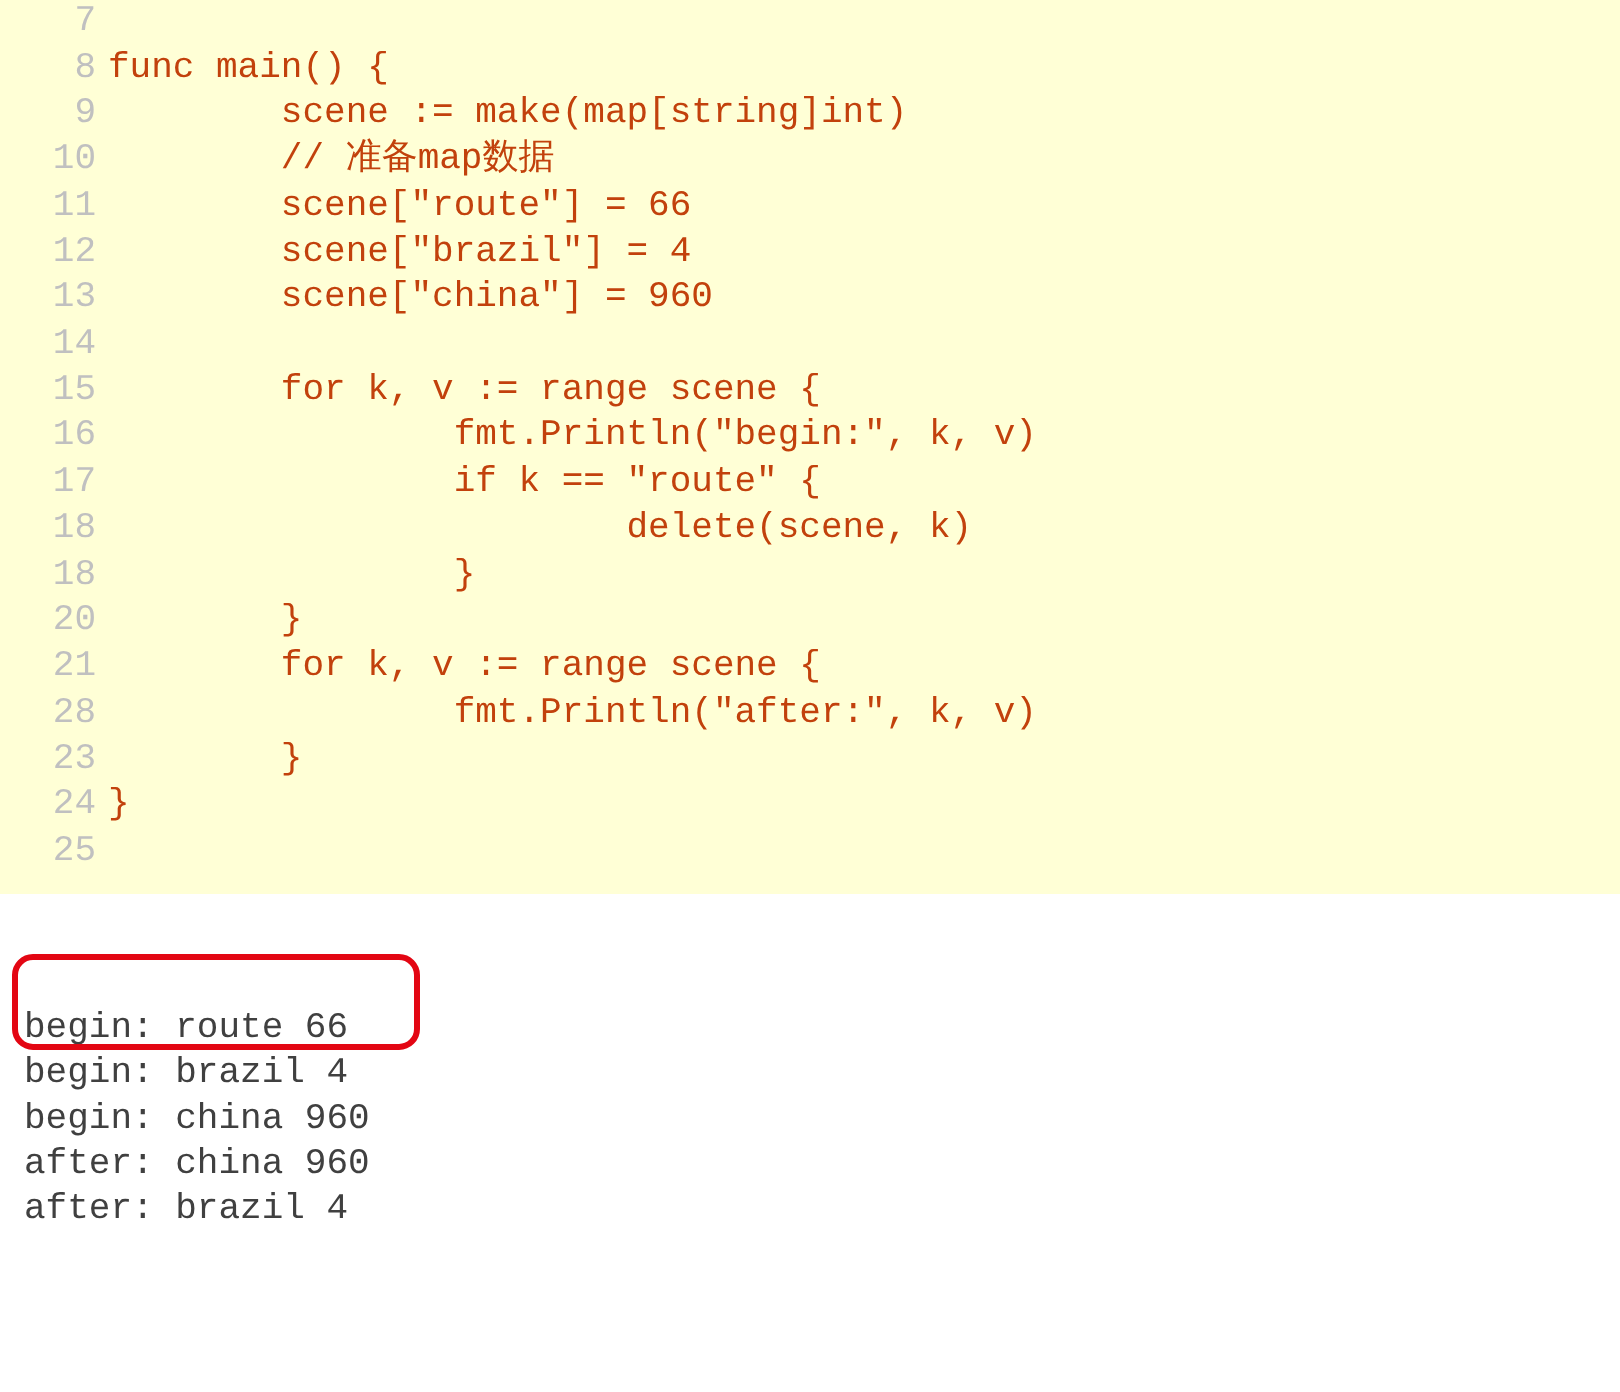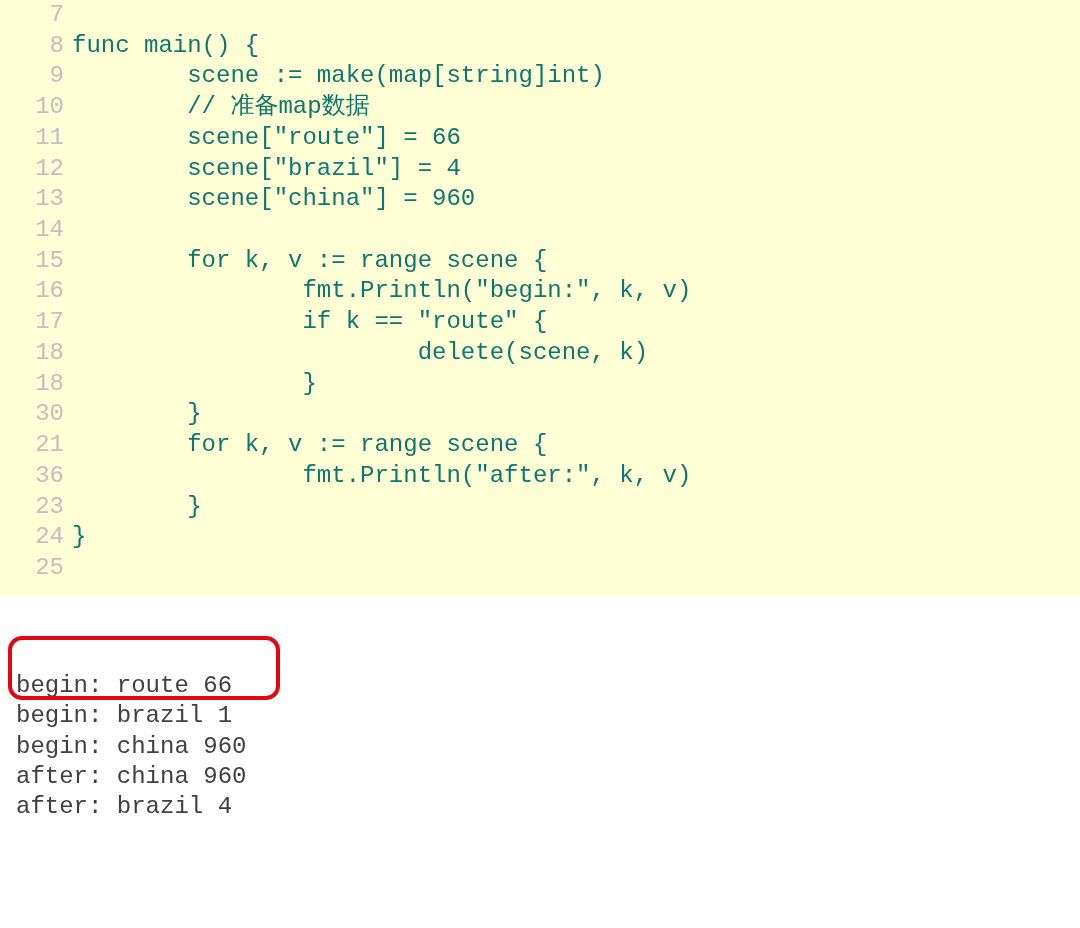--- a/index.html
+++ b/index.html
@@ -23,21 +23,21 @@
   }
   .gutter {
     width: 72px;
     text-align: right;
     padding-right: 8px;
     color: #c0c0c0;
     user-select: none;
     flex-shrink: 0;
   }
   .code {
-    color: #0f766e;
+    color: #c2410c;
     flex: 1;
   }
   .output {
     background: #ffffff;
     padding: 14px 16px 20px 16px;
     color: #404040;
     font-size: 24px;
     line-height: 1.27;
     white-space: pre;
     position: relative;
@@ -62,26 +62,26 @@
     <div class="line"><span class="gutter">10</span><span class="code">        // 准备map数据</span></div>
     <div class="line"><span class="gutter">11</span><span class="code">        scene["route"] = 66</span></div>
     <div class="line"><span class="gutter">12</span><span class="code">        scene["brazil"] = 4</span></div>
     <div class="line"><span class="gutter">13</span><span class="code">        scene["china"] = 960</span></div>
     <div class="line"><span class="gutter">14</span><span class="code"></span></div>
     <div class="line"><span class="gutter">15</span><span class="code">        for k, v := range scene {</span></div>
     <div class="line"><span class="gutter">16</span><span class="code">                fmt.Println("begin:", k, v)</span></div>
     <div class="line"><span class="gutter">17</span><span class="code">                if k == "route" {</span></div>
     <div class="line"><span class="gutter">18</span><span class="code">                        delete(scene, k)</span></div>
     <div class="line"><span class="gutter">18</span><span class="code">                }</span></div>
-    <div class="line"><span class="gutter">30</span><span class="code">        }</span></div>
+    <div class="line"><span class="gutter">20</span><span class="code">        }</span></div>
     <div class="line"><span class="gutter">21</span><span class="code">        for k, v := range scene {</span></div>
-    <div class="line"><span class="gutter">36</span><span class="code">                fmt.Println("after:", k, v)</span></div>
+    <div class="line"><span class="gutter">28</span><span class="code">                fmt.Println("after:", k, v)</span></div>
     <div class="line"><span class="gutter">23</span><span class="code">        }</span></div>
     <div class="line"><span class="gutter">24</span><span class="code">}</span></div>
     <div class="line"><span class="gutter">25</span><span class="code"></span></div>
   </div>
 
 <div class="output" id="output">
-  <div id="out-lines"><span class="out-line">begin: route 66</span><span class="out-line">begin: brazil 1</span><span class="out-line">begin: china 960</span><span class="out-line">after: china 960</span><span class="out-line">after: brazil 4</span><span class="out-line"></span></div>
+  <div id="out-lines"><span class="out-line">begin: route 66</span><span class="out-line">begin: brazil 4</span><span class="out-line">begin: china 960</span><span class="out-line">after: china 960</span><span class="out-line">after: brazil 4</span><span class="out-line"></span></div>
   <div class="highlight-box" id="hl" style="left: 8px; top: 40px; width: 272px; height: 64px;"></div>
   
   
 </div>
 
 </body></html>

